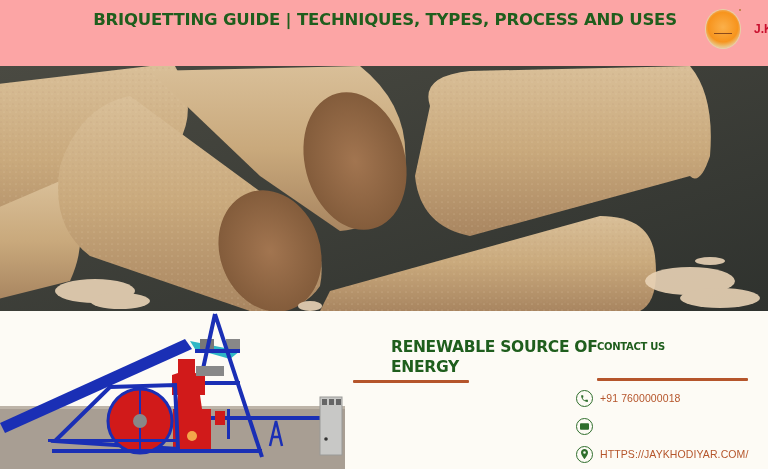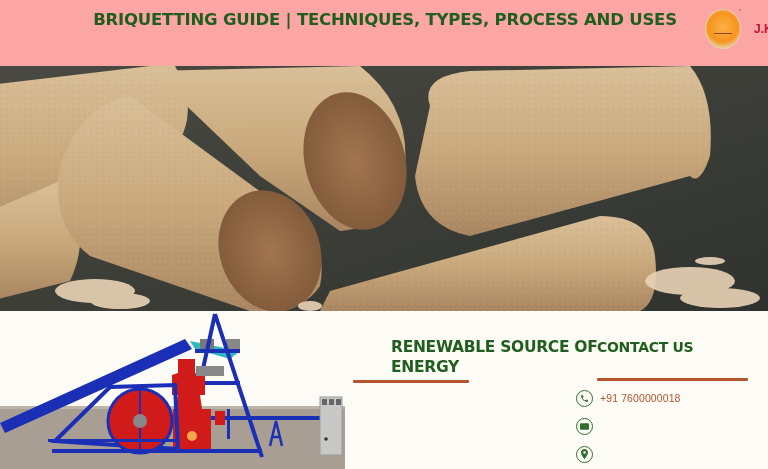--- a/index.html
+++ b/index.html
@@ -35,21 +35,21 @@
   .machine { position: absolute; left: 0; top: 311px; width: 345px; height: 158px; overflow: hidden; }
 
   .renew-title {
     position: absolute; left: 353px; top: 337px; width: 230px;
     color: #1f5e1d; font-weight: bold; font-size: 15.5px; line-height: 20px; letter-spacing: -0.3px; margin-left: 38px;
   }
   .renew-line { position: absolute; left: 353px; top: 380px; width: 116px; height: 3px; background: #b5552b; border-radius: 1px; }
 
   .contact-title {
     position: absolute; left: 597px; top: 337px; width: 170px;
-    color: #1f5e1d; font-weight: bold; font-size: 14px; line-height: 20px; letter-spacing: -0.3px;
+    color: #1f5e1d; font-weight: bold; font-size: 10px; line-height: 20px; letter-spacing: -0.3px;
   }
   .contact-line { position: absolute; left: 597px; top: 378px; width: 151px; height: 3px; background: #b5552b; border-radius: 1px; }
 
   .contact-item { position: absolute; left: 576px; height: 20px; display: flex; align-items: center; }
   .contact-icon {
     width: 17px; height: 17px; border-radius: 50%; border: 1.5px solid #2f6e2c;
     display: flex; align-items: center; justify-content: center; margin-right: 7px; flex-shrink: 0;
   }
   .contact-text { color: #b5552b; font-size: 10.5px; font-family: "Liberation Sans", sans-serif; letter-spacing: 0.1px; text-align: right; }
 </style>
@@ -185,13 +185,14 @@
       </svg>
   </span>
 </div>
 
 <div class="contact-item" style="top:444px;">
   <span class="contact-icon">
     <svg width="7" height="10" viewBox="0 0 7 10">
         <path d="M3.5 0C1.6 0 0 1.5 0 3.4 0 6 3.5 10 3.5 10S7 6 7 3.4C7 1.5 5.4 0 3.5 0zm0 4.8a1.3 1.3 0 1 1 0-2.6 1.3 1.3 0 0 1 0 2.6z" fill="#2f6e2c"></path>
       </svg>
   </span>
+  <span class="contact-text">HTTPS://JAYKHODIYAR.COM/</span>
 </div>
 
 </body></html>

